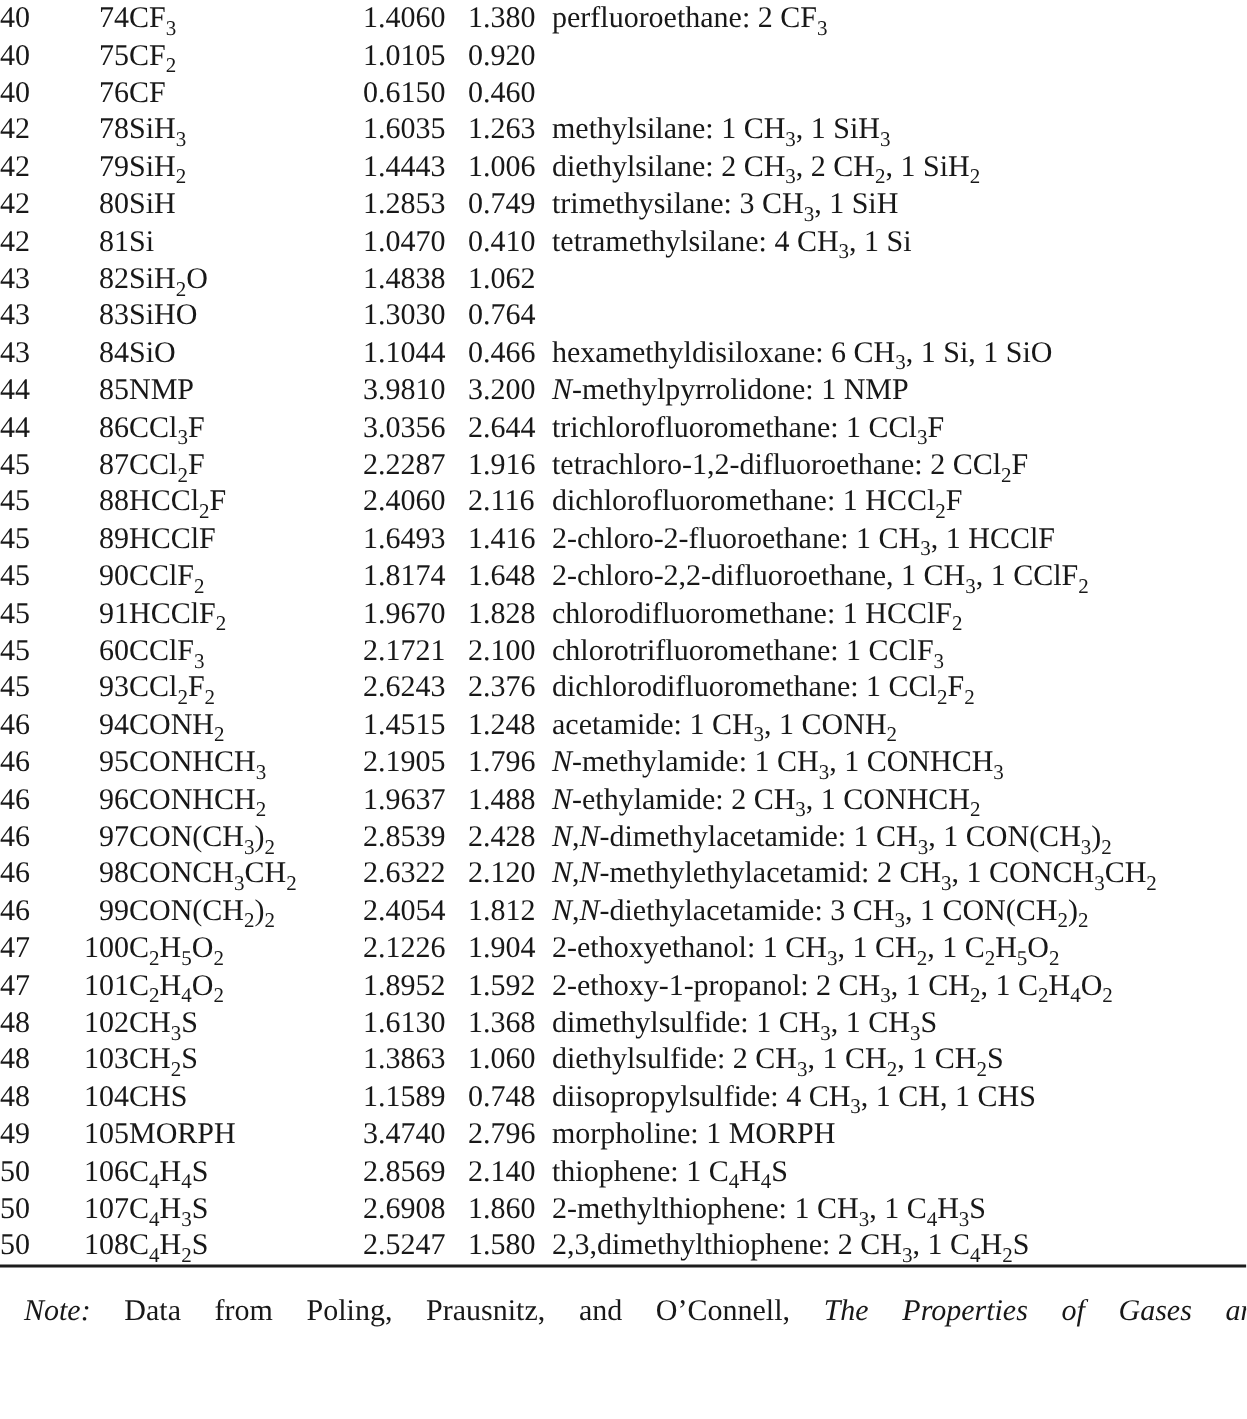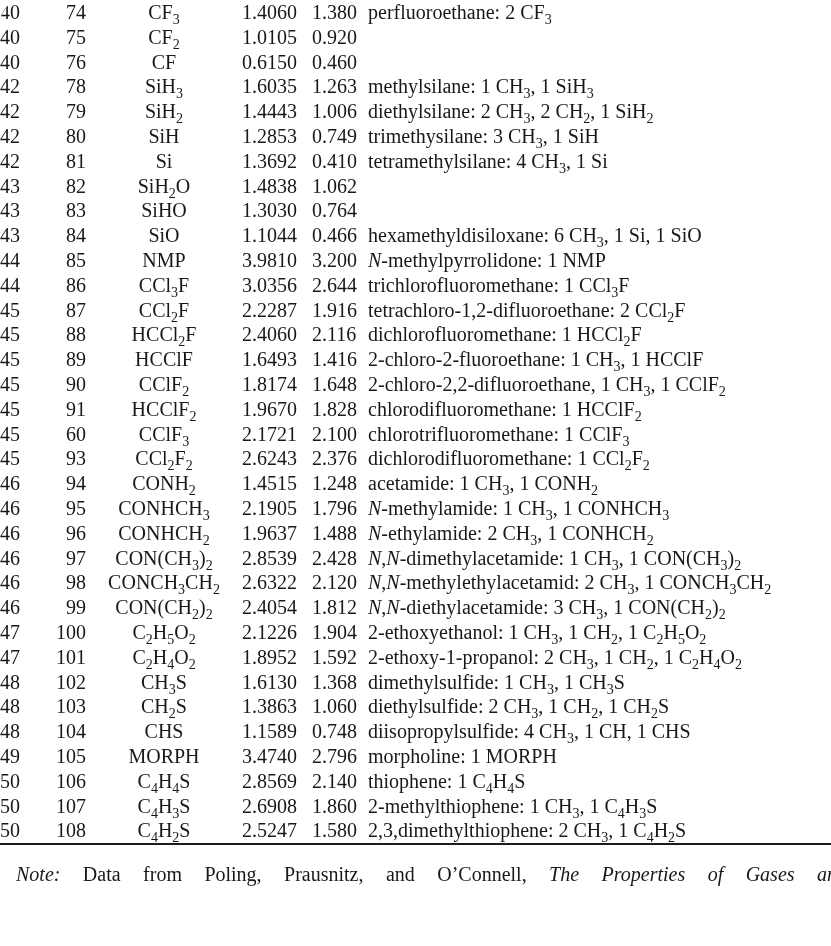--- a/index.html
+++ b/index.html
@@ -8,40 +8,39 @@
     background: #ffffff;
   }
   .page {
     position: relative;
     width: 831px;
     height: 946px;
     background: #ffffff;
     color: #181818;
     font-family: "Liberation Serif", serif;
     overflow: hidden;
-    border-radius: 23px;
   }
   table.group-table {
     border-collapse: collapse;
     table-layout: fixed;
     width: 831px;
     border-bottom: 2px solid #1c1c1c;
   }
   table.group-table td {
     padding: 0;
     font-size: 20px;
     line-height: 24.8px;
     height: 24.8px;
     vertical-align: baseline;
     white-space: nowrap;
     overflow: visible;
   }
   td.c-group { padding-left: 2px; }
   td.c-sub   { text-align: right; }
-  td.c-formula { padding-left: 16px; text-align: center; }
+  td.c-formula { padding-left: 16px; }
   td.c-r { }
   td.c-q { }
   td.c-example { }
   sub {
     font-size: 0.7em;
     line-height: 0;
   }
   i { font-style: italic; }
   .footnote {
     margin-top: 14px;
@@ -118,21 +117,21 @@
       <td class="c-sub">80</td>
       <td class="c-formula">SiH</td>
       <td class="c-r">1.2853</td>
       <td class="c-q">0.749</td>
       <td class="c-example">trimethysilane: 3 CH<sub>3</sub>, 1 SiH</td>
     </tr>
         <tr>
       <td class="c-group">42</td>
       <td class="c-sub">81</td>
       <td class="c-formula">Si</td>
-      <td class="c-r">1.3692</td>
+      <td class="c-r">1.0470</td>
       <td class="c-q">0.410</td>
       <td class="c-example">tetramethylsilane: 4 CH<sub>3</sub>, 1 Si</td>
     </tr>
         <tr>
       <td class="c-group">43</td>
       <td class="c-sub">82</td>
       <td class="c-formula">SiH<sub>2</sub>O</td>
       <td class="c-r">1.4838</td>
       <td class="c-q">1.062</td>
       <td class="c-example"></td>

